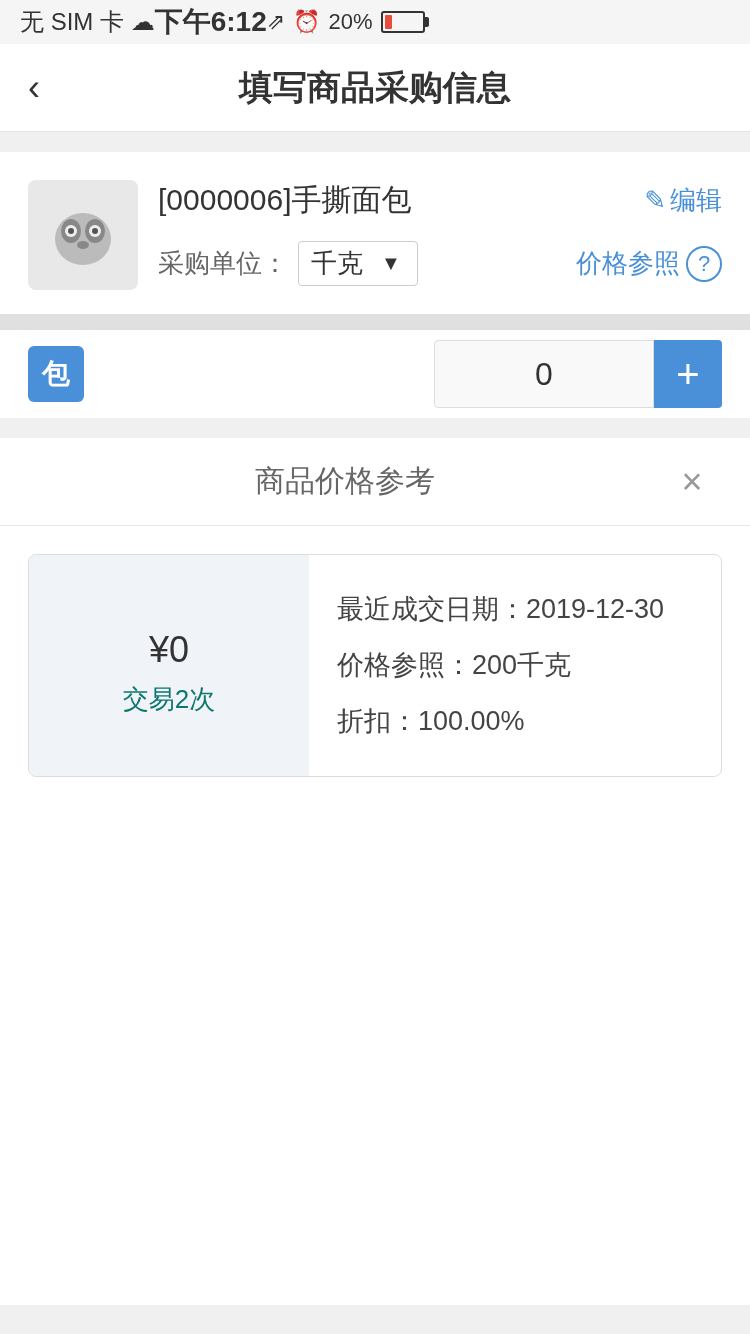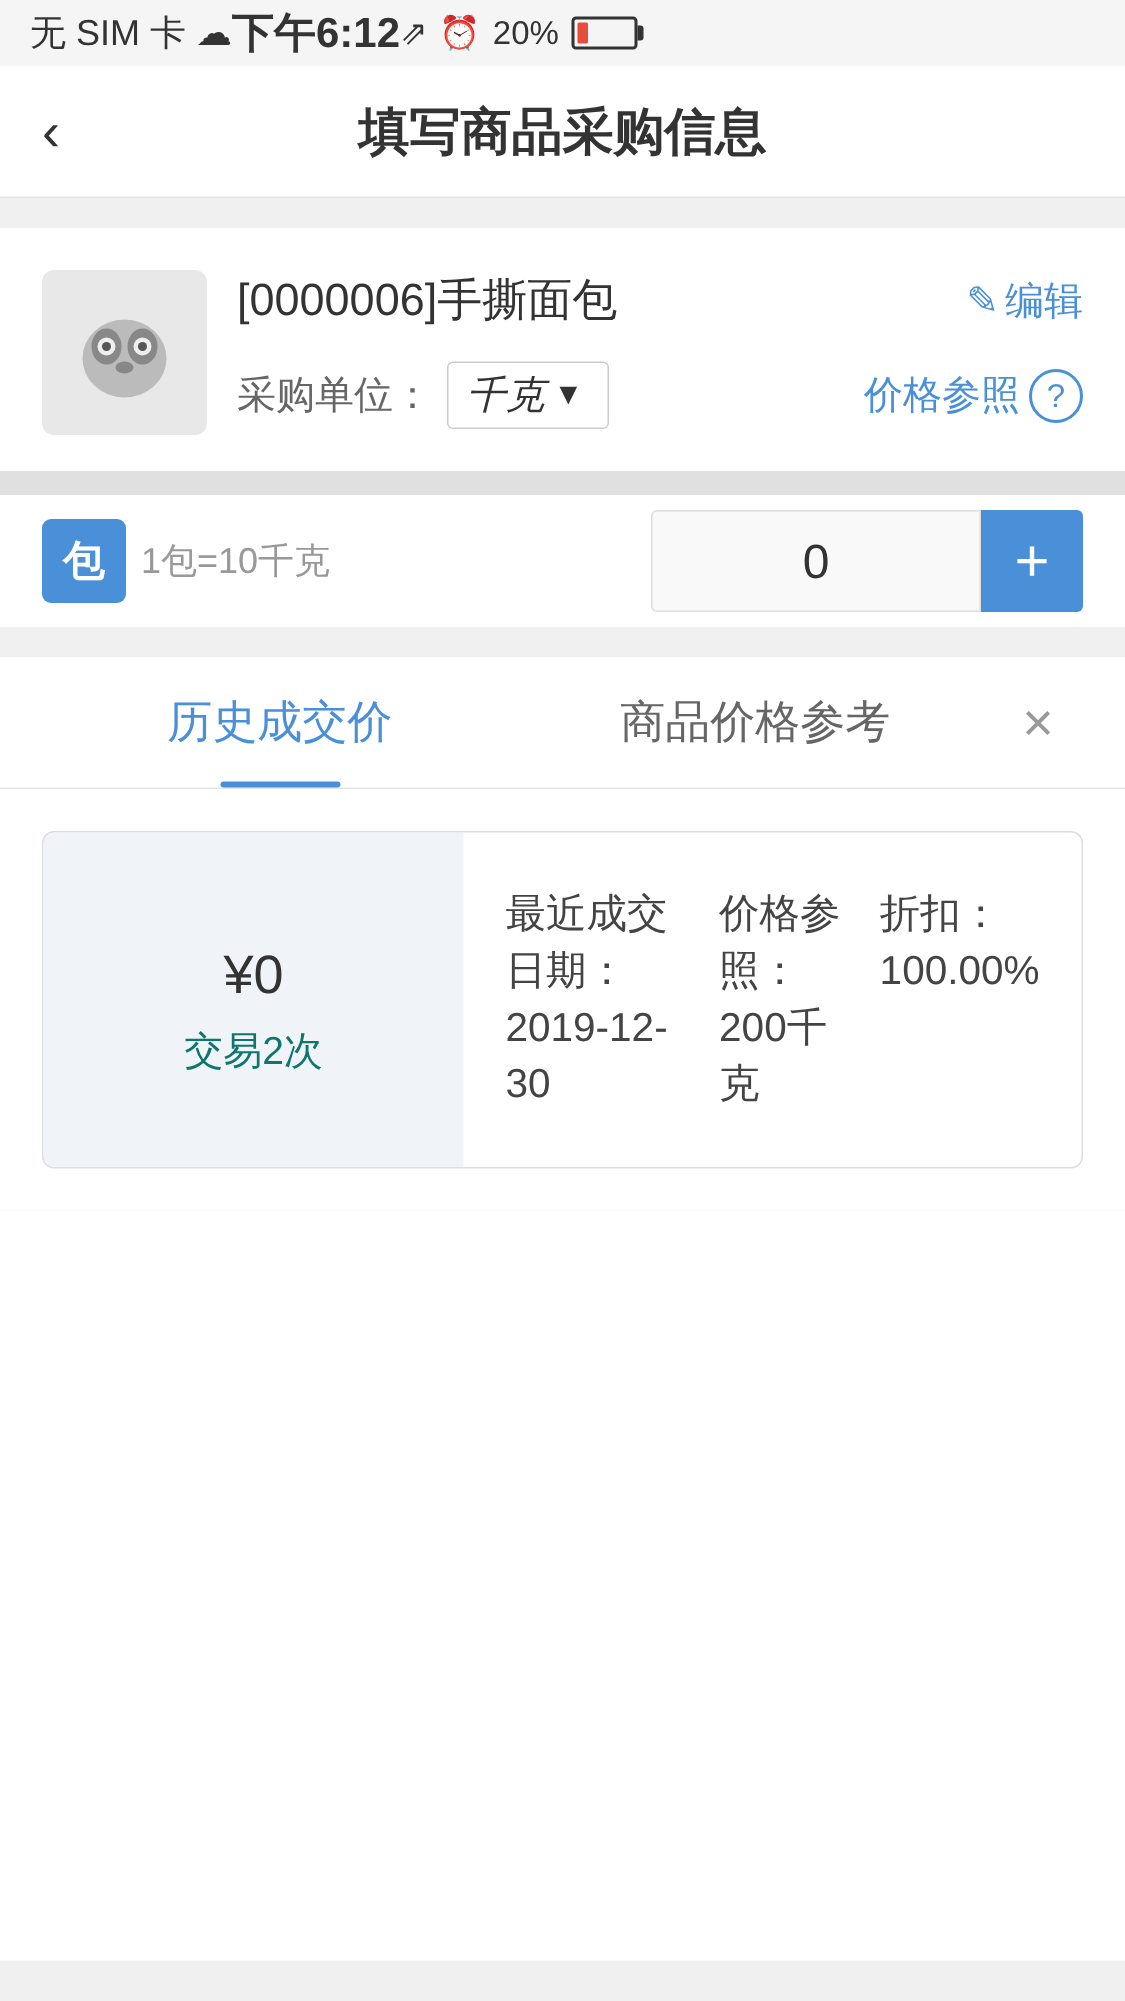--- a/index.html
+++ b/index.html
@@ -149,24 +149,23 @@
       gap: 10px;
     }
     .unit-select {
       border: 1px solid #ccc;
       border-radius: 4px;
       padding: 4px 16px 4px 12px;
       font-size: 26px;
       color: #333;
       display: flex;
       align-items: center;
-      gap: 6px;
-      background: #fff;
-      cursor: pointer;
-      font-style: italic;
+      gap: 18px;
+      background: #fff;
+      cursor: pointer;
     }
     .price-ref {
       font-size: 26px;
       color: #4a90d9;
       display: flex;
       align-items: flex-start;
       gap: 6px;
       cursor: pointer;
     }
 
@@ -322,21 +321,21 @@
     }
     .history-count {
       font-size: 26px;
       color: #0f766e;
       margin-top: 8px;
     }
     .history-right {
       flex: 1;
       padding: 36px 28px;
       display: flex;
-      flex-direction: row;
+      flex-direction: column;
       gap: 18px;
     }
     .history-detail-row {
       font-size: 27px;
       color: #444;
       line-height: 1.4;
     }
 
     
     .bottom-fill {
@@ -406,34 +405,29 @@
       </div>
     </div>
   </div>
 </div>
 
 <div class="divider-bar"></div>
 
 <div class="quantity-row">
   <div class="quantity-unit-info">
     <div class="qty-unit-box">包</div>
-    <div class="qty-unit-note">1包=10千克</div>
   </div>
   <div class="quantity-input-row">
     <div class="qty-input">0</div>
     <div class="qty-plus-btn">+</div>
   </div>
 </div>
 
 <div class="tabs-section">
   <div class="tabs-header">
-    <div class="tab-item active">
-      <span>历史成交价</span>
-      <div class="tab-active-line"></div>
-    </div>
     <div class="tab-item">
       <span>商品价格参考</span>
     </div>
     <div class="tab-close-btn">×</div>
   </div>
 
   <div class="tab-content">
     <div class="history-card">
       <div class="history-left">
         <div class="history-price">

